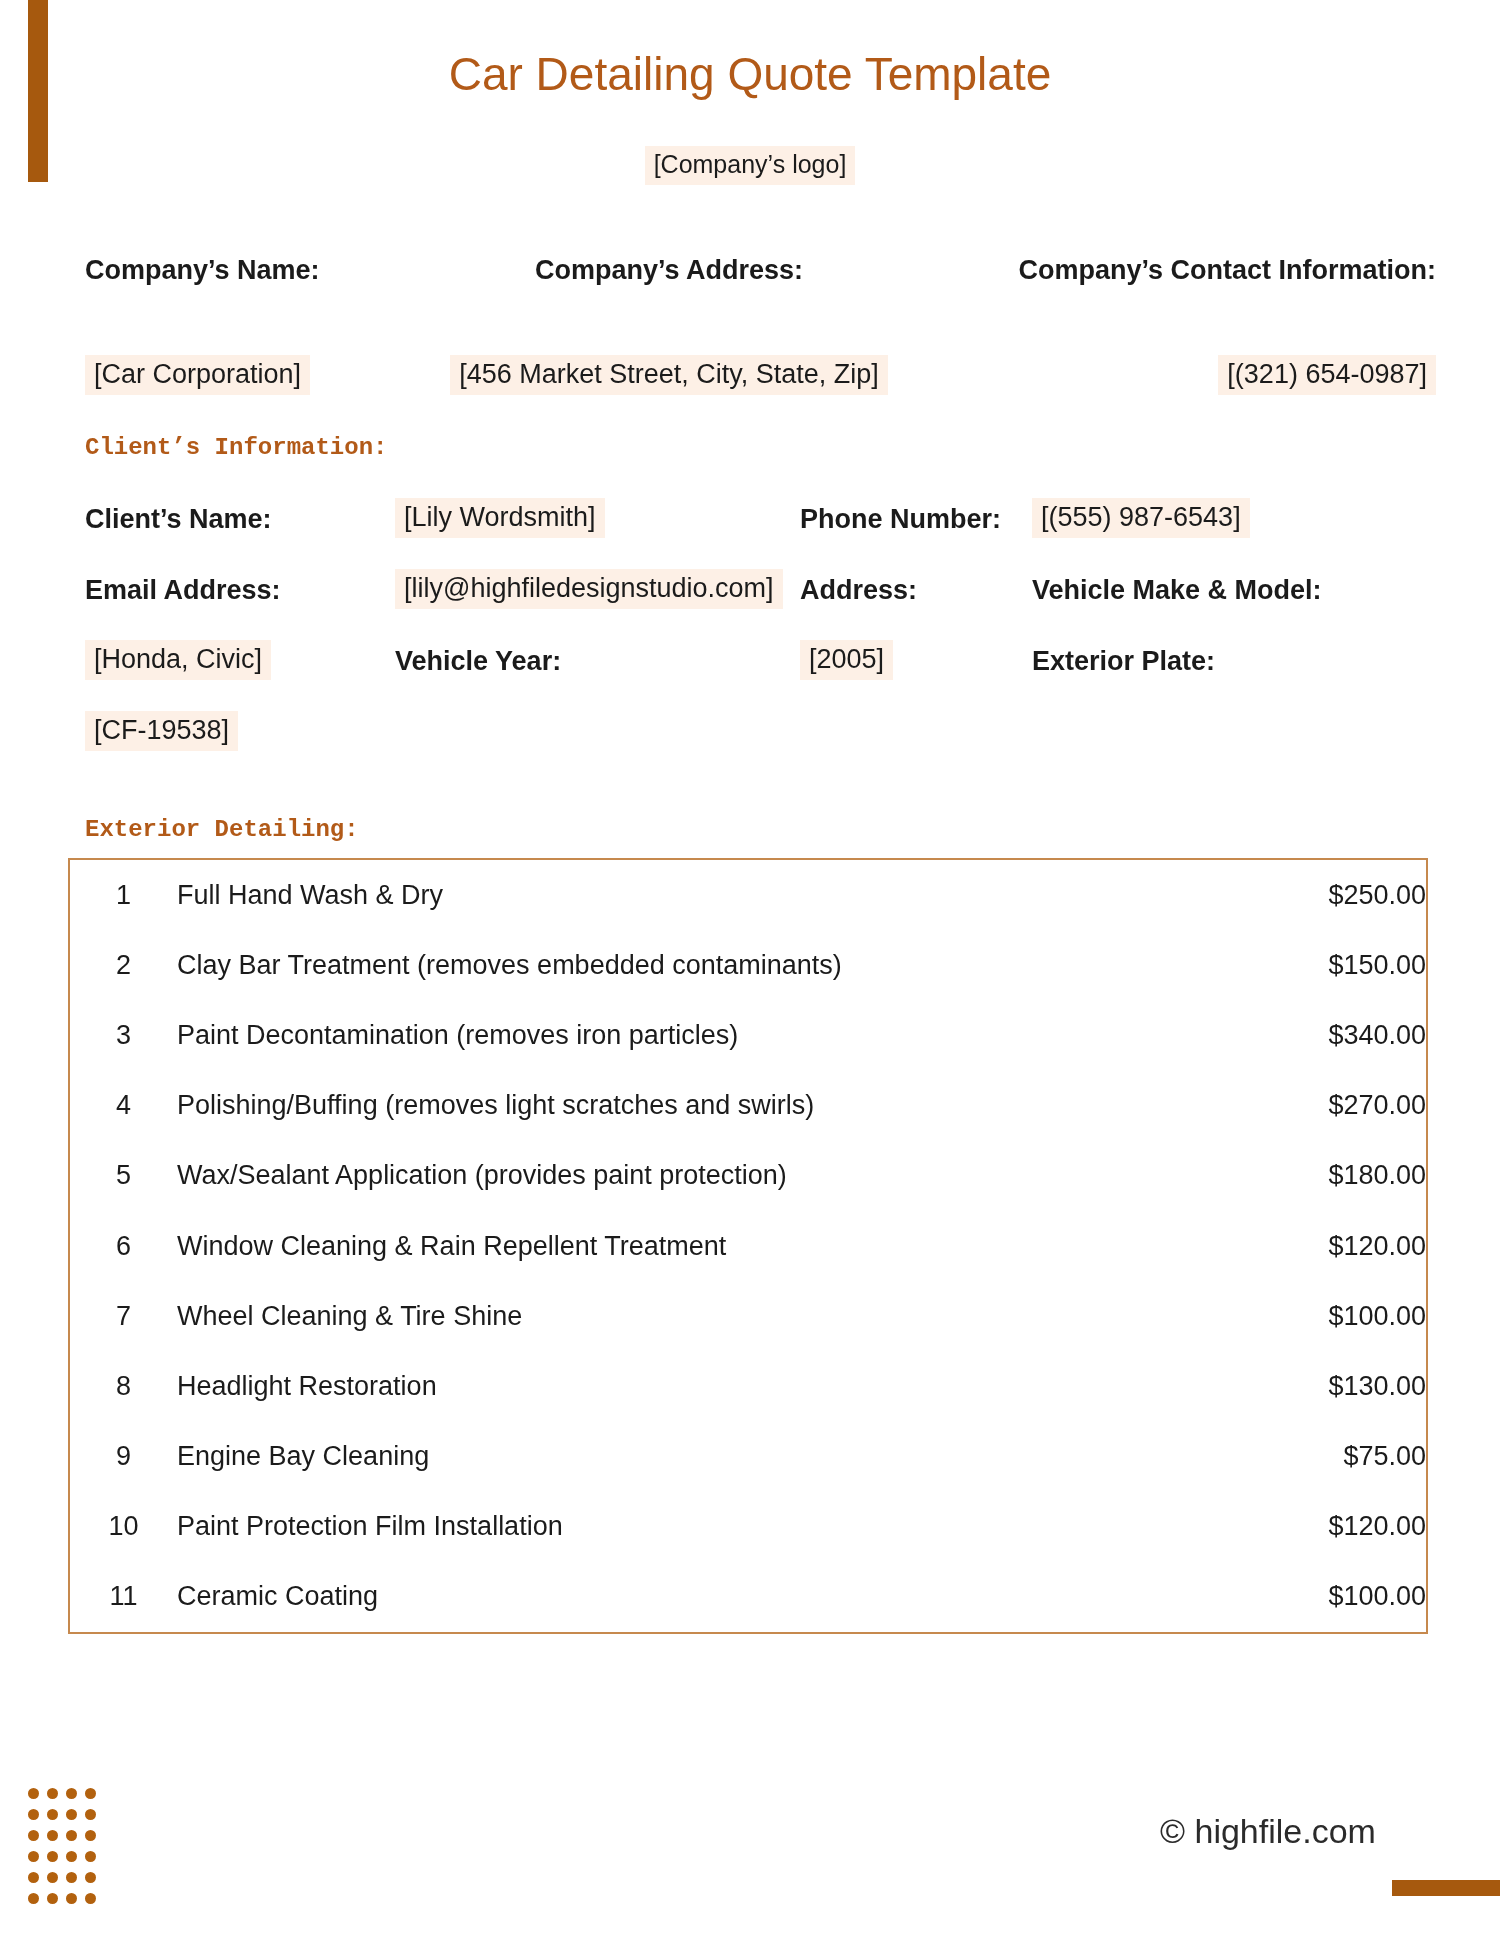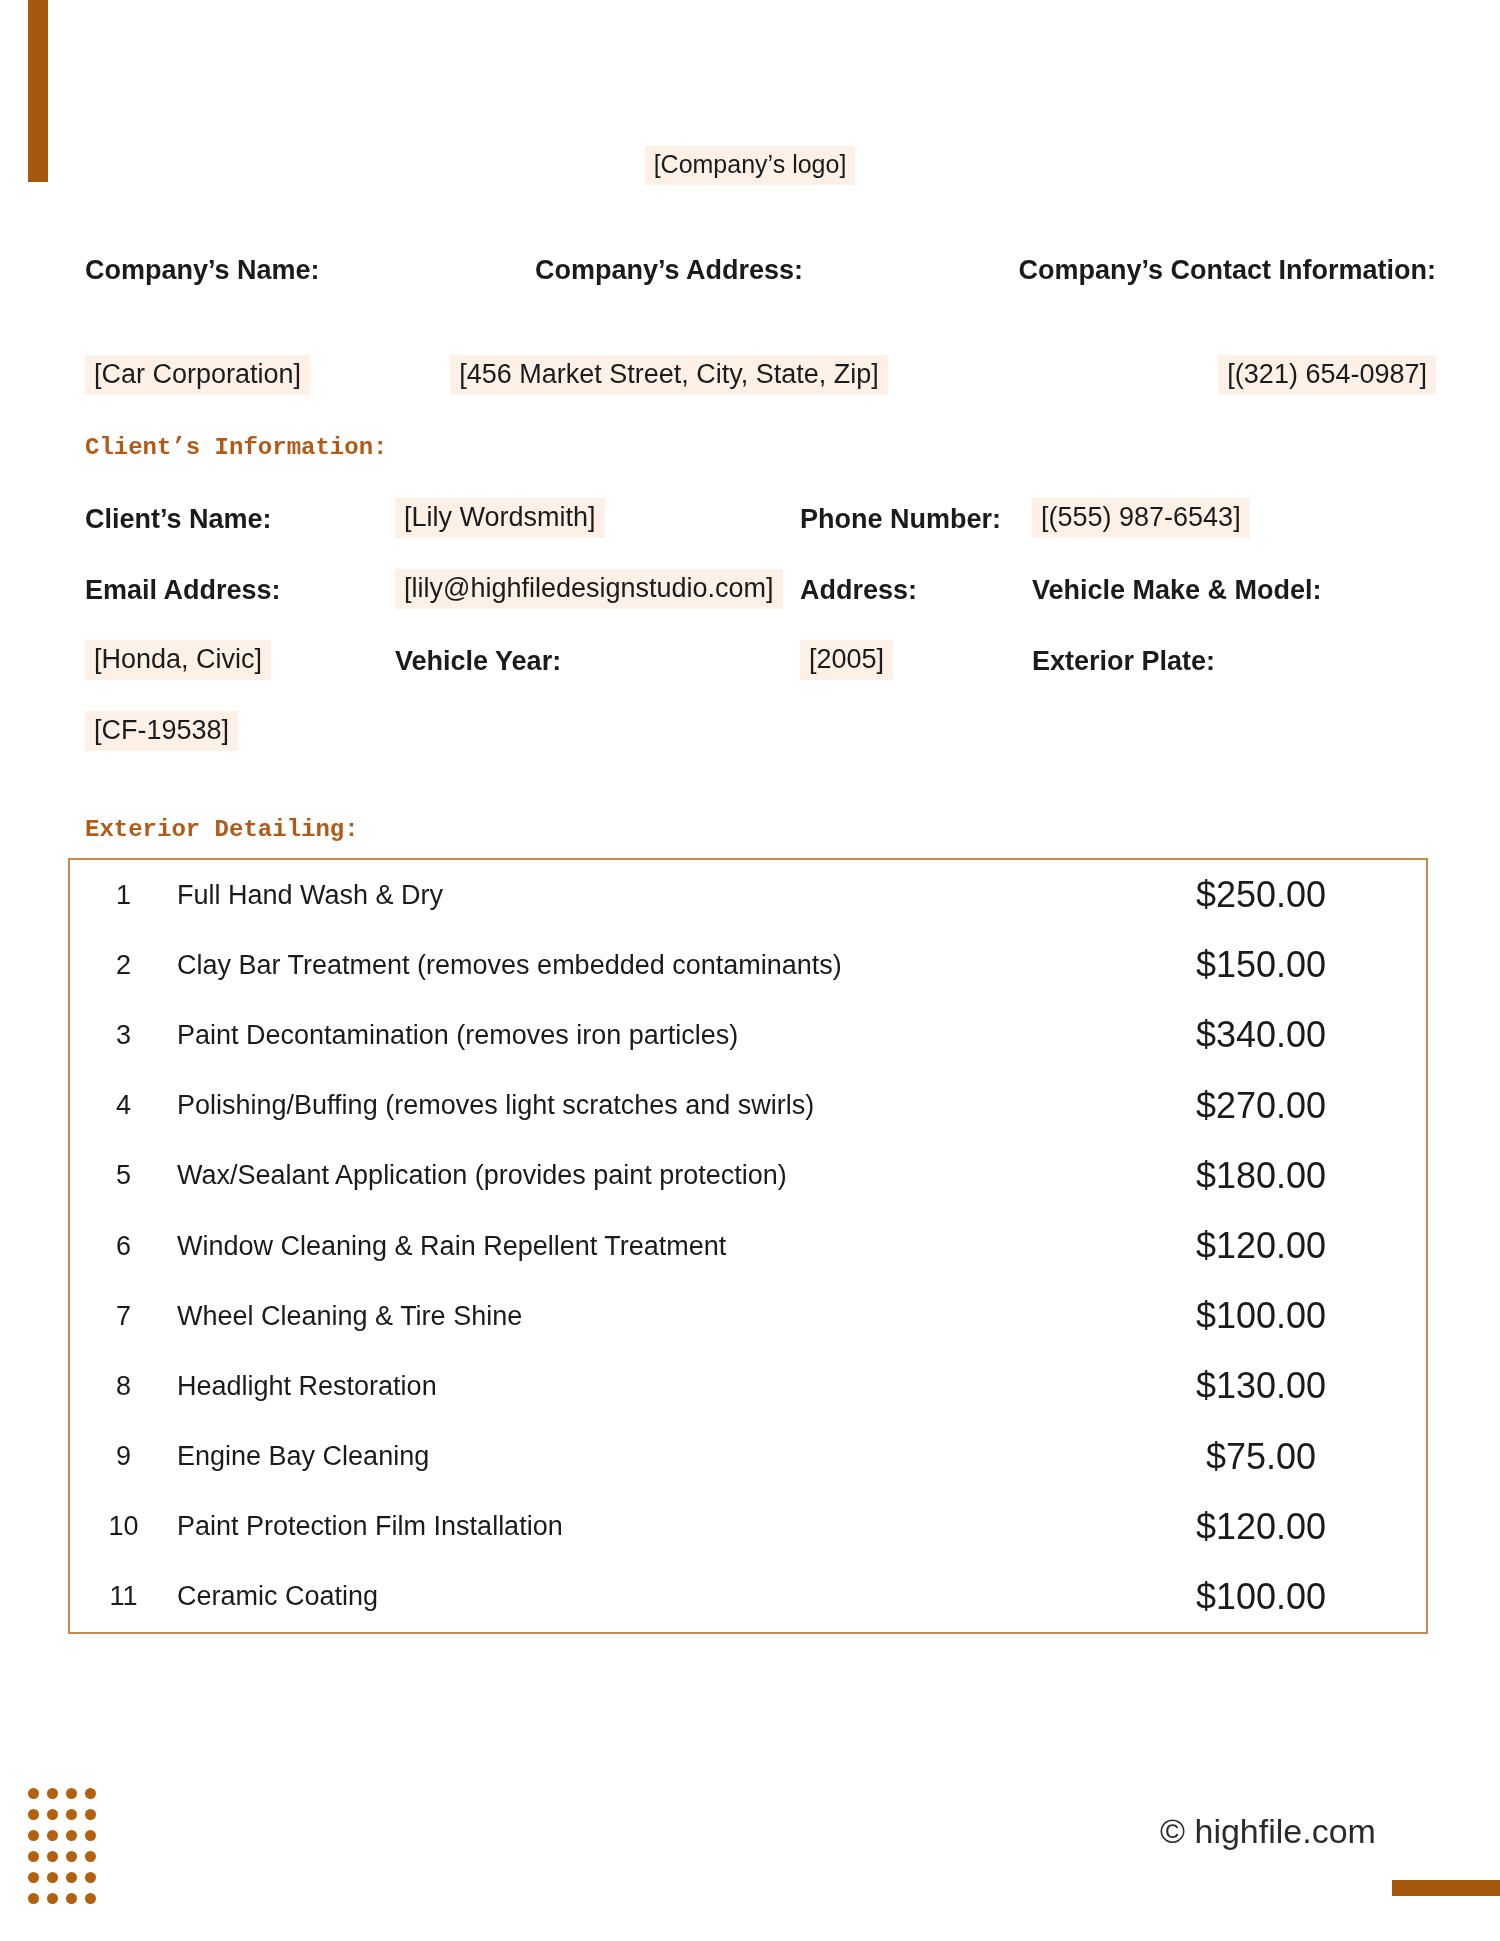--- a/index.html
+++ b/index.html
@@ -40,36 +40,37 @@
     grid-auto-rows:71px;align-items:start;}
   .client-grid .field-label{padding-top:5px;}
 
   
   .exterior-header{position:absolute;top:812px;left:85px;}
   .services-table{position:absolute;top:858px;left:68px;width:1360px;height:776px;
     border:2px solid var(--tableBorder);display:flex;flex-direction:column;background:#fff;}
   .service-row{flex:1;display:grid;grid-template-columns:107px 1fr 330px;align-items:center;}
   .cell-num{text-align:center;font-size:27px;}
   .cell-service{font-size:27px;}
-  .cell-price{text-align:center;font-size:36px;}
+  .cell-price{text-align:right;font-size:27px;}
 
   
   .dots-grid{position:absolute;left:28px;top:1788px;display:grid;
     grid-template-columns:repeat(4,11px);gap:10px 8px;}
   .dot{width:11px;height:11px;border-radius:50%;background:var(--dot);}
   .copyright{position:absolute;left:1160px;top:1812px;font-size:34px;color:#2b2b2b;}
   .corner-bar{position:absolute;right:0;top:1880px;width:108px;height:16px;background:var(--bar);}
 </style>
 </head>
 <body>
 
 <div class="page">
 
   <div class="top-bar"></div>
 
+  <h1 class="doc-title">Car Detailing Quote Template</h1>
   <div class="logo-line">
     <span class="hl" style="font-size:25px;">[Company’s logo]</span>
   </div>
 
   <div class="company-row">
     <div class="company-col">
       <div class="field-label">Company’s Name:</div>
       <div class="field-value"><span class="hl">[Car Corporation]</span></div>
     </div>
     <div class="company-col center">

